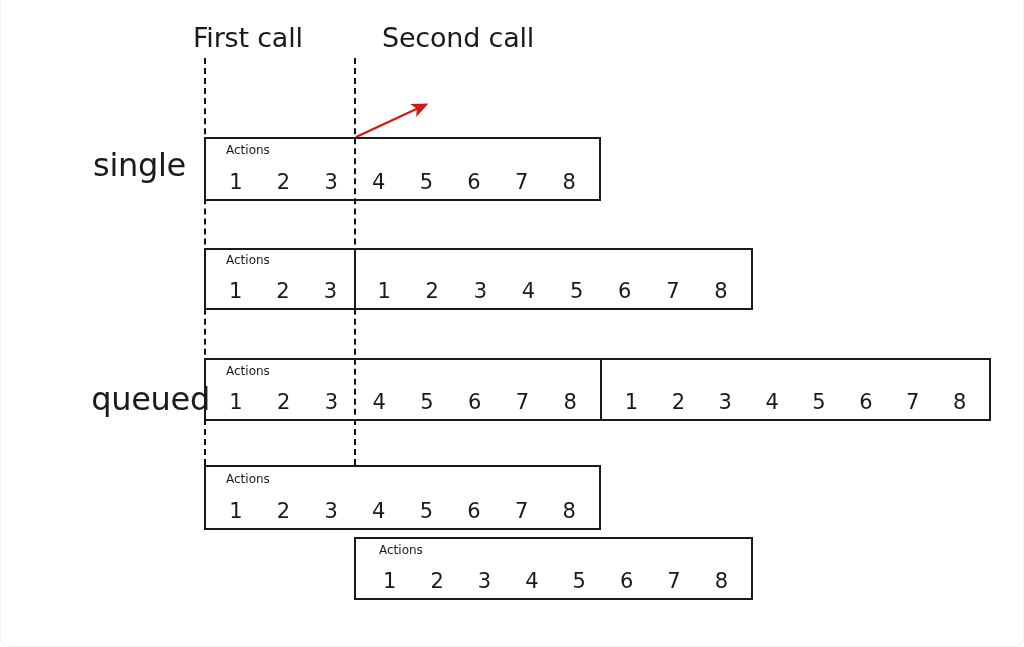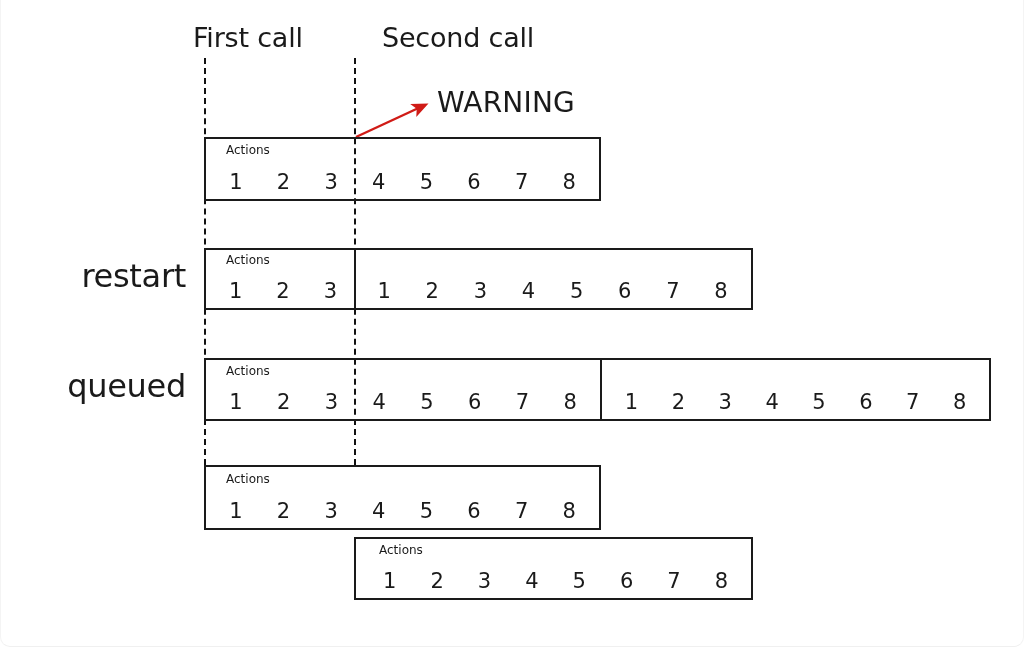--- a/index.html
+++ b/index.html
@@ -113,38 +113,37 @@
   <div class="dash-line" style="left:353px; top:58px; height:407px;"></div>
 
   <svg id="warn-arrow" viewBox="0 0 110 60">
     <defs>
       <marker id="ahead" markerWidth="7" markerHeight="7" refX="5.4" refY="3" orient="auto">
         <path d="M0,0 L7,3 L0,6 L1.6,3 z" fill="#d01b16"></path>
       </marker>
     </defs>
     <line x1="15" y1="47" x2="84" y2="15" stroke="#d01b16" stroke-width="2.4" marker-end="url(#ahead)"></line>
   </svg>
-  <div class="warn-text" style="left:436px; top:86px;">WARNING</div>
-
+
+  <div class="row-label" style="left:0; width:185px; top:146px;">single</div>
 
   <div class="act-box" style="left:203px; top:137px; width:397px; height:64px;">
     <div class="act-title" style="left:20px; top:4px;">Actions</div>
     <div class="num-strip" style="left:6px; right:6px; top:29px; height:28px;">
       <span>1</span>
       <span>2</span>
       <span>3</span>
       <span>4</span>
       <span>5</span>
       <span>6</span>
       <span>7</span>
       <span>8</span>
     </div>
   </div>
 
-  <div class="row-label" style="left:0; width:185px; top:257px;">restart</div>
 
   <div class="act-box" style="left:203px; top:248px; width:549px; height:62px;">
     <div class="box-divider" style="left:148px;"></div>
 
     <div class="act-title" style="left:20px; top:3px;">Actions</div>
     <div class="num-strip" style="left:6px; width:142px; top:27px; height:28px;">
       <span>1</span>
       <span>2</span>
       <span>3</span>
     </div>
@@ -154,21 +153,21 @@
       <span>2</span>
       <span>3</span>
       <span>4</span>
       <span>5</span>
       <span>6</span>
       <span>7</span>
       <span>8</span>
     </div>
   </div>
 
-  <div class="row-label" style="left:0; width:185px; top:367px;">queued</div>
+  <div class="row-label" style="left:0; width:185px; top:380px;padding-left:24px;">queued</div>
 
   <div class="act-box" style="left:203px; top:358px; width:398px; height:63px;">
     <div class="act-title" style="left:20px; top:4px;">Actions</div>
     <div class="num-strip" style="left:6px; right:6px; top:28px; height:28px;">
       <span>1</span>
       <span>2</span>
       <span>3</span>
       <span>4</span>
       <span>5</span>
       <span>6</span>

